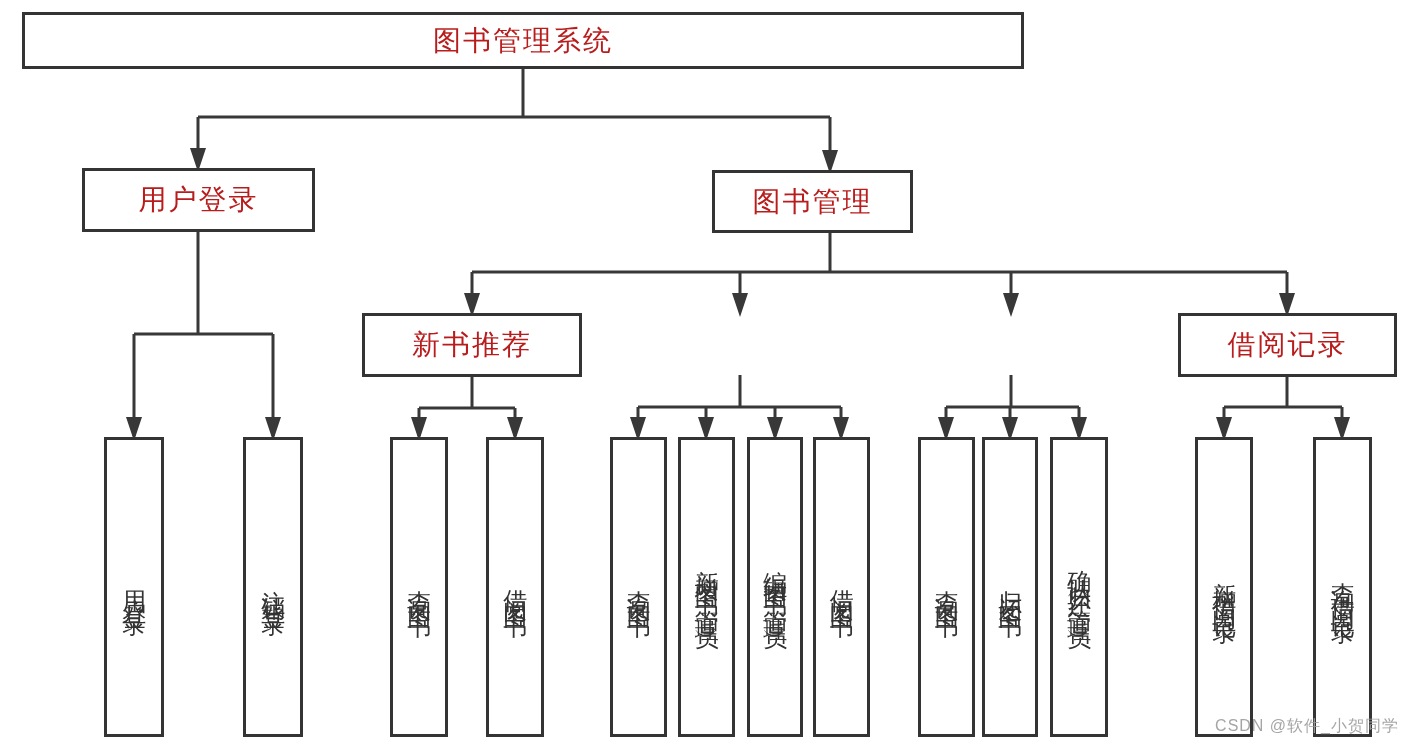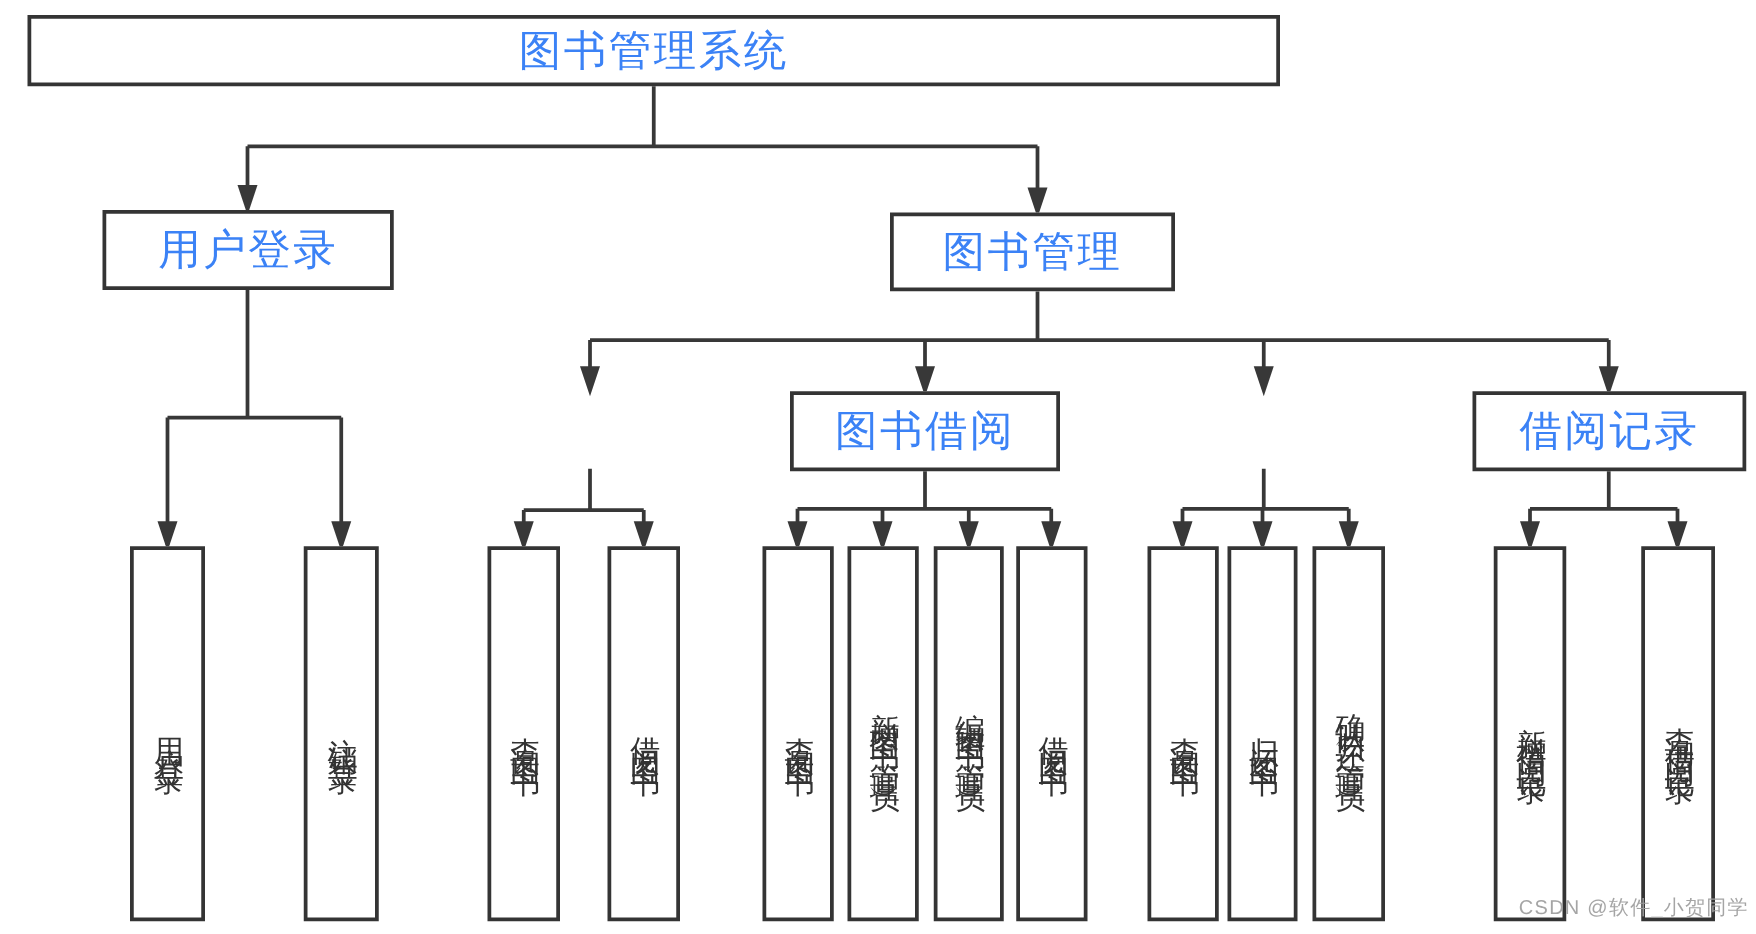--- a/index.html
+++ b/index.html
@@ -18,23 +18,23 @@
     z-index: 1;
   }
   .h-node {
     position: absolute;
     box-sizing: border-box;
     border: 3px solid #343434;
     background: #ffffff;
     display: flex;
     align-items: center;
     justify-content: center;
-    font-size: 34px;
+    font-size: 28px;
     letter-spacing: 2px;
-    color: #3b82f6;
+    color: #b91c1c;
     z-index: 2;
     white-space: nowrap;
   }
   .v-node {
     position: absolute;
     box-sizing: border-box;
     border: 3px solid #343434;
     background: #ffffff;
     writing-mode: vertical-rl;
     text-orientation: mixed;
@@ -92,23 +92,23 @@
       <polygon points="1002,417 1018,417 1010,441"></polygon>
       <polygon points="1071,417 1087,417 1079,441"></polygon>
       <polygon points="1216,417 1232,417 1224,441"></polygon>
       <polygon points="1334,417 1350,417 1342,441"></polygon>
     </g>
   </svg>
 
   <div class="h-node" style="left:22px;top:12px;width:1002px;height:57px">图书管理系统</div>
 
   <div class="h-node" style="left:82px;top:168px;width:233px;height:64px">用户登录</div>
-  <div class="h-node" style="left:712px;top:170px;width:228px;height:63px">图书管理</div>
+  <div class="h-node" style="left:712px;top:170px;width:201px;height:63px">图书管理</div>
 
-  <div class="h-node" style="left:632px;top:313px;width:216px;height:64px">图书借阅</div>
+  <div class="h-node" style="left:362px;top:313px;width:220px;height:64px">新书推荐</div>
   <div class="h-node" style="left:1178px;top:313px;width:219px;height:64px">借阅记录</div>
 
   <div class="v-node" style="left:104px;top:437px;width:60px;height:300px">用户登录</div>
   <div class="v-node" style="left:243px;top:437px;width:60px;height:300px">注销登录</div>
 
   <div class="v-node" style="left:390px;top:437px;width:58px;height:300px">查询图书</div>
   <div class="v-node" style="left:486px;top:437px;width:58px;height:300px">借阅图书</div>
 
   <div class="v-node" style="left:610px;top:437px;width:57px;height:300px">查询图书</div>
   <div class="v-node" style="left:678px;top:437px;width:57px;height:300px">新增图书（管理员）</div>

